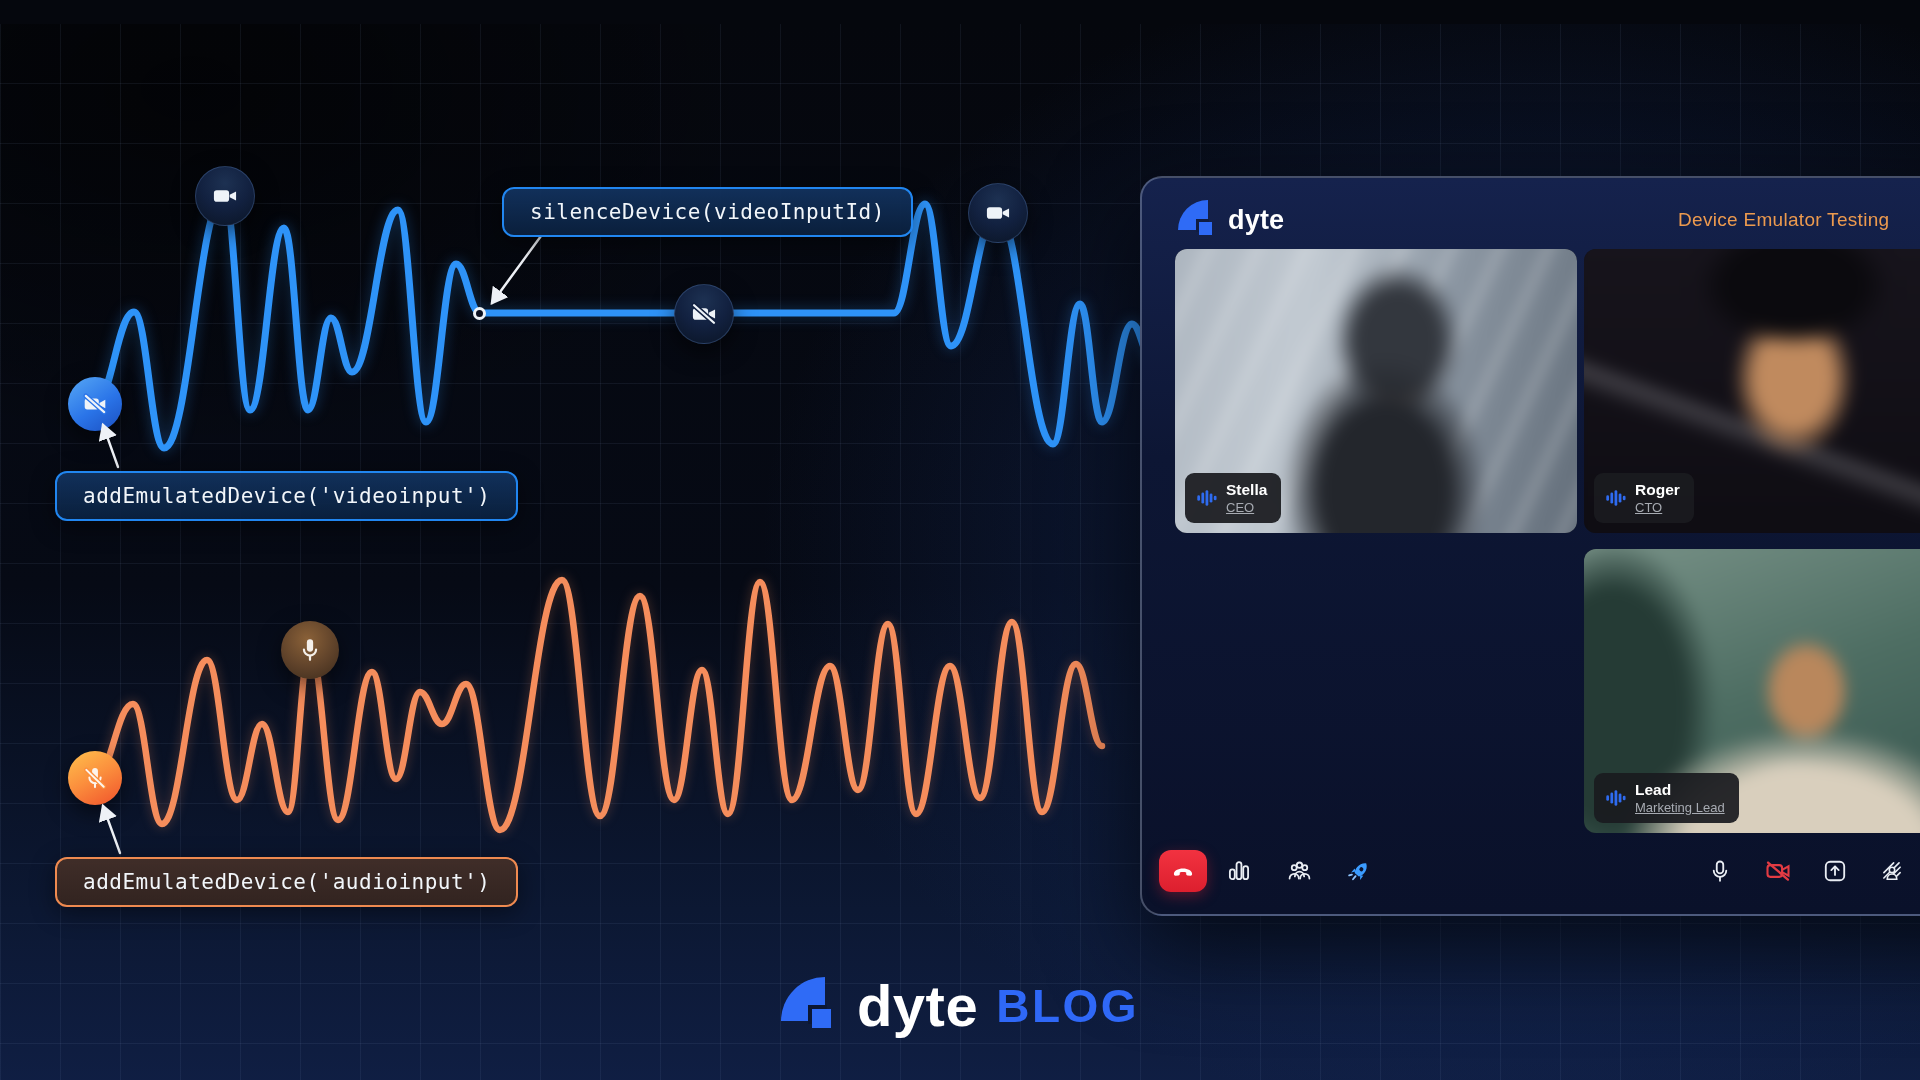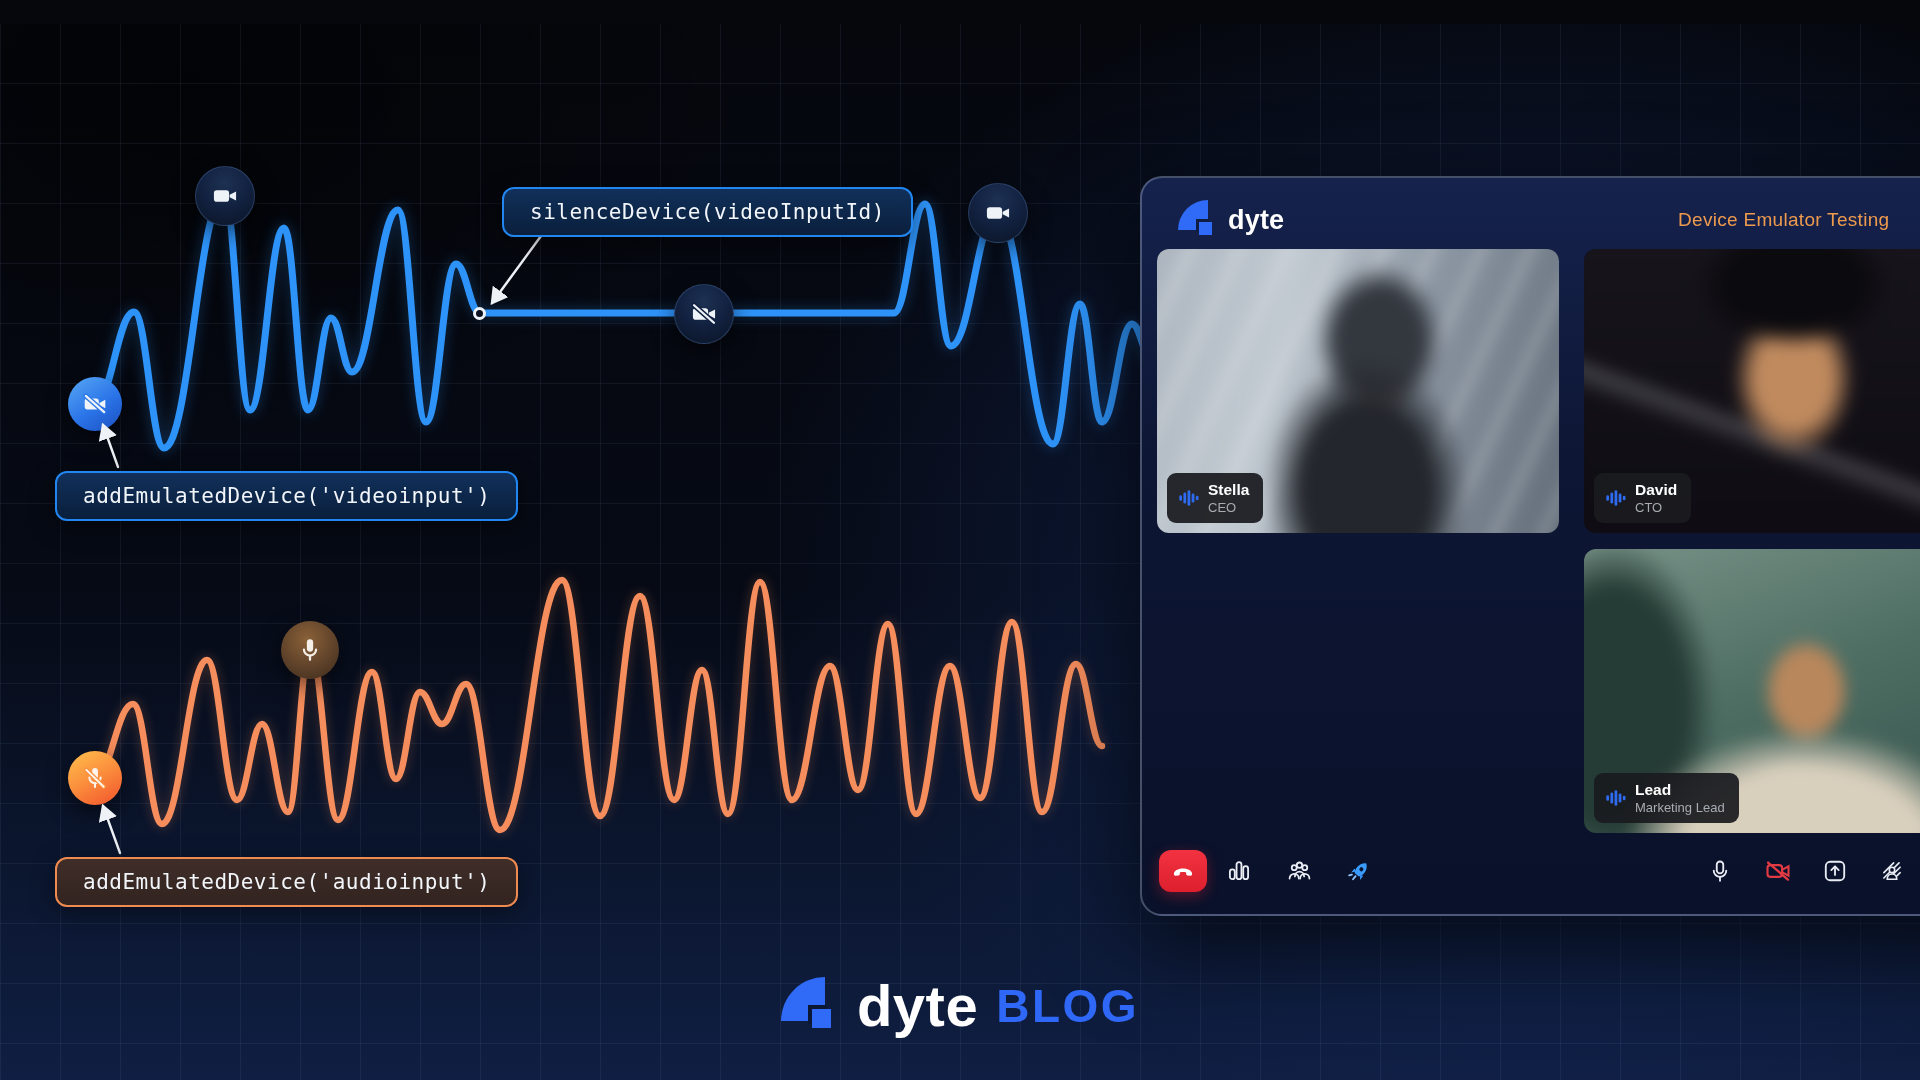--- a/index.html
+++ b/index.html
@@ -77,21 +77,21 @@
       radial-gradient(235px 160px at 55% 102%, #d9cfbd 52%, rgba(217,207,189,0) 78%),
       radial-gradient(92px 72px at 52% 88%, #eef0ee 46%, rgba(238,240,238,0) 70%),
       radial-gradient(64px 78px at 55% 50%, #b9875c 48%, rgba(185,135,92,0) 70%),
       radial-gradient(42px 13px at 55% 46%, #1c1c1e 55%, rgba(28,28,30,0) 78%),
       radial-gradient(130px 210px at 10% 55%, #253b35 55%, rgba(37,59,53,0) 80%),
       linear-gradient(160deg,#7b948a 0%,#4e6e63 48%,#32504a 100%);}
 
   .pbadge{position:absolute;left:10px;bottom:10px;display:flex;align-items:center;gap:9px;
     background:rgba(26,27,31,.93);border-radius:9px;padding:7px 14px 7px 10px;}
   .pbadge .n{color:#fff;font-size:15.5px;font-weight:700;line-height:1.25;}
-  .pbadge .r{color:#a7abb2;font-size:13px;line-height:1.25;}
+  .pbadge .r{color:#a7abb2;font-size:13px;line-height:1.25;text-decoration:underline;}
   .kebab{position:absolute;right:10px;top:8px;width:20px;height:24px;display:flex;align-items:center;justify-content:center;cursor:pointer;}
 
   .ctrl{position:absolute;width:44px;height:40px;display:flex;align-items:center;justify-content:center;
     background:transparent;border:none;padding:0;cursor:pointer;}
   .ctrl.red{width:48px;height:42px;border-radius:12px;background:linear-gradient(180deg,#f23240,#dd1f2e);
     box-shadow:0 4px 14px rgba(226,35,53,.35);}
 
   
   .footer{position:absolute;left:0;top:948px;width:100%;display:flex;align-items:center;justify-content:center;gap:18px;}
   .footer .dyte-word{font-size:58px;font-weight:800;letter-spacing:.5px;}
@@ -174,21 +174,21 @@
 
     <div class="dyte-logo" style="left:36px;top:22px">
       <div class="dyte-mark" style="width:40px;height:40px">
         <div class="disc" style="width:30px;height:30px"></div>
         <div class="sq" style="width:13px;height:13px;left:21px;top:22px;box-shadow:-3px -3px 0 0 #101d42;"></div>
       </div>
       <div class="dyte-word" style="font-size:27px">dyte</div>
     </div>
     <div class="win-header-right">Device Emulator Testing</div>
 
-    <div class="tile" style="left:15px;top:71px">
+    <div class="tile" style="left:33px;top:71px">
       <div class="photo p-stella"></div>
       <div class="pbadge">
         <svg width="22" height="22" viewBox="0 0 24 24">
           <rect x="2.5" y="9" width="3" height="6" rx="1.5" fill="#2E6BF0"></rect>
           <rect x="7" y="6" width="3" height="12" rx="1.5" fill="#2E6BF0"></rect>
           <rect x="11.5" y="3.5" width="3" height="17" rx="1.5" fill="#2E6BF0"></rect>
           <rect x="16" y="7" width="3" height="10" rx="1.5" fill="#2E6BF0"></rect>
           <rect x="20.5" y="9.5" width="3" height="5" rx="1.5" fill="#2E6BF0"></rect>
         </svg>
         <div>
@@ -202,21 +202,21 @@
       <div class="photo p-david"></div>
       <div class="pbadge">
         <svg width="22" height="22" viewBox="0 0 24 24">
           <rect x="2.5" y="9" width="3" height="6" rx="1.5" fill="#2E6BF0"></rect>
           <rect x="7" y="6" width="3" height="12" rx="1.5" fill="#2E6BF0"></rect>
           <rect x="11.5" y="3.5" width="3" height="17" rx="1.5" fill="#2E6BF0"></rect>
           <rect x="16" y="7" width="3" height="10" rx="1.5" fill="#2E6BF0"></rect>
           <rect x="20.5" y="9.5" width="3" height="5" rx="1.5" fill="#2E6BF0"></rect>
         </svg>
         <div>
-            <div class="n">David</div>
+            <div class="n">Roger</div>
              <div class="r">CTO</div>
           </div>
       </div>
     </div>
 
 
     <div class="tile" style="left:442px;top:371px">
       <div class="photo p-mark"></div>
       <div class="pbadge">
         <svg width="22" height="22" viewBox="0 0 24 24">

